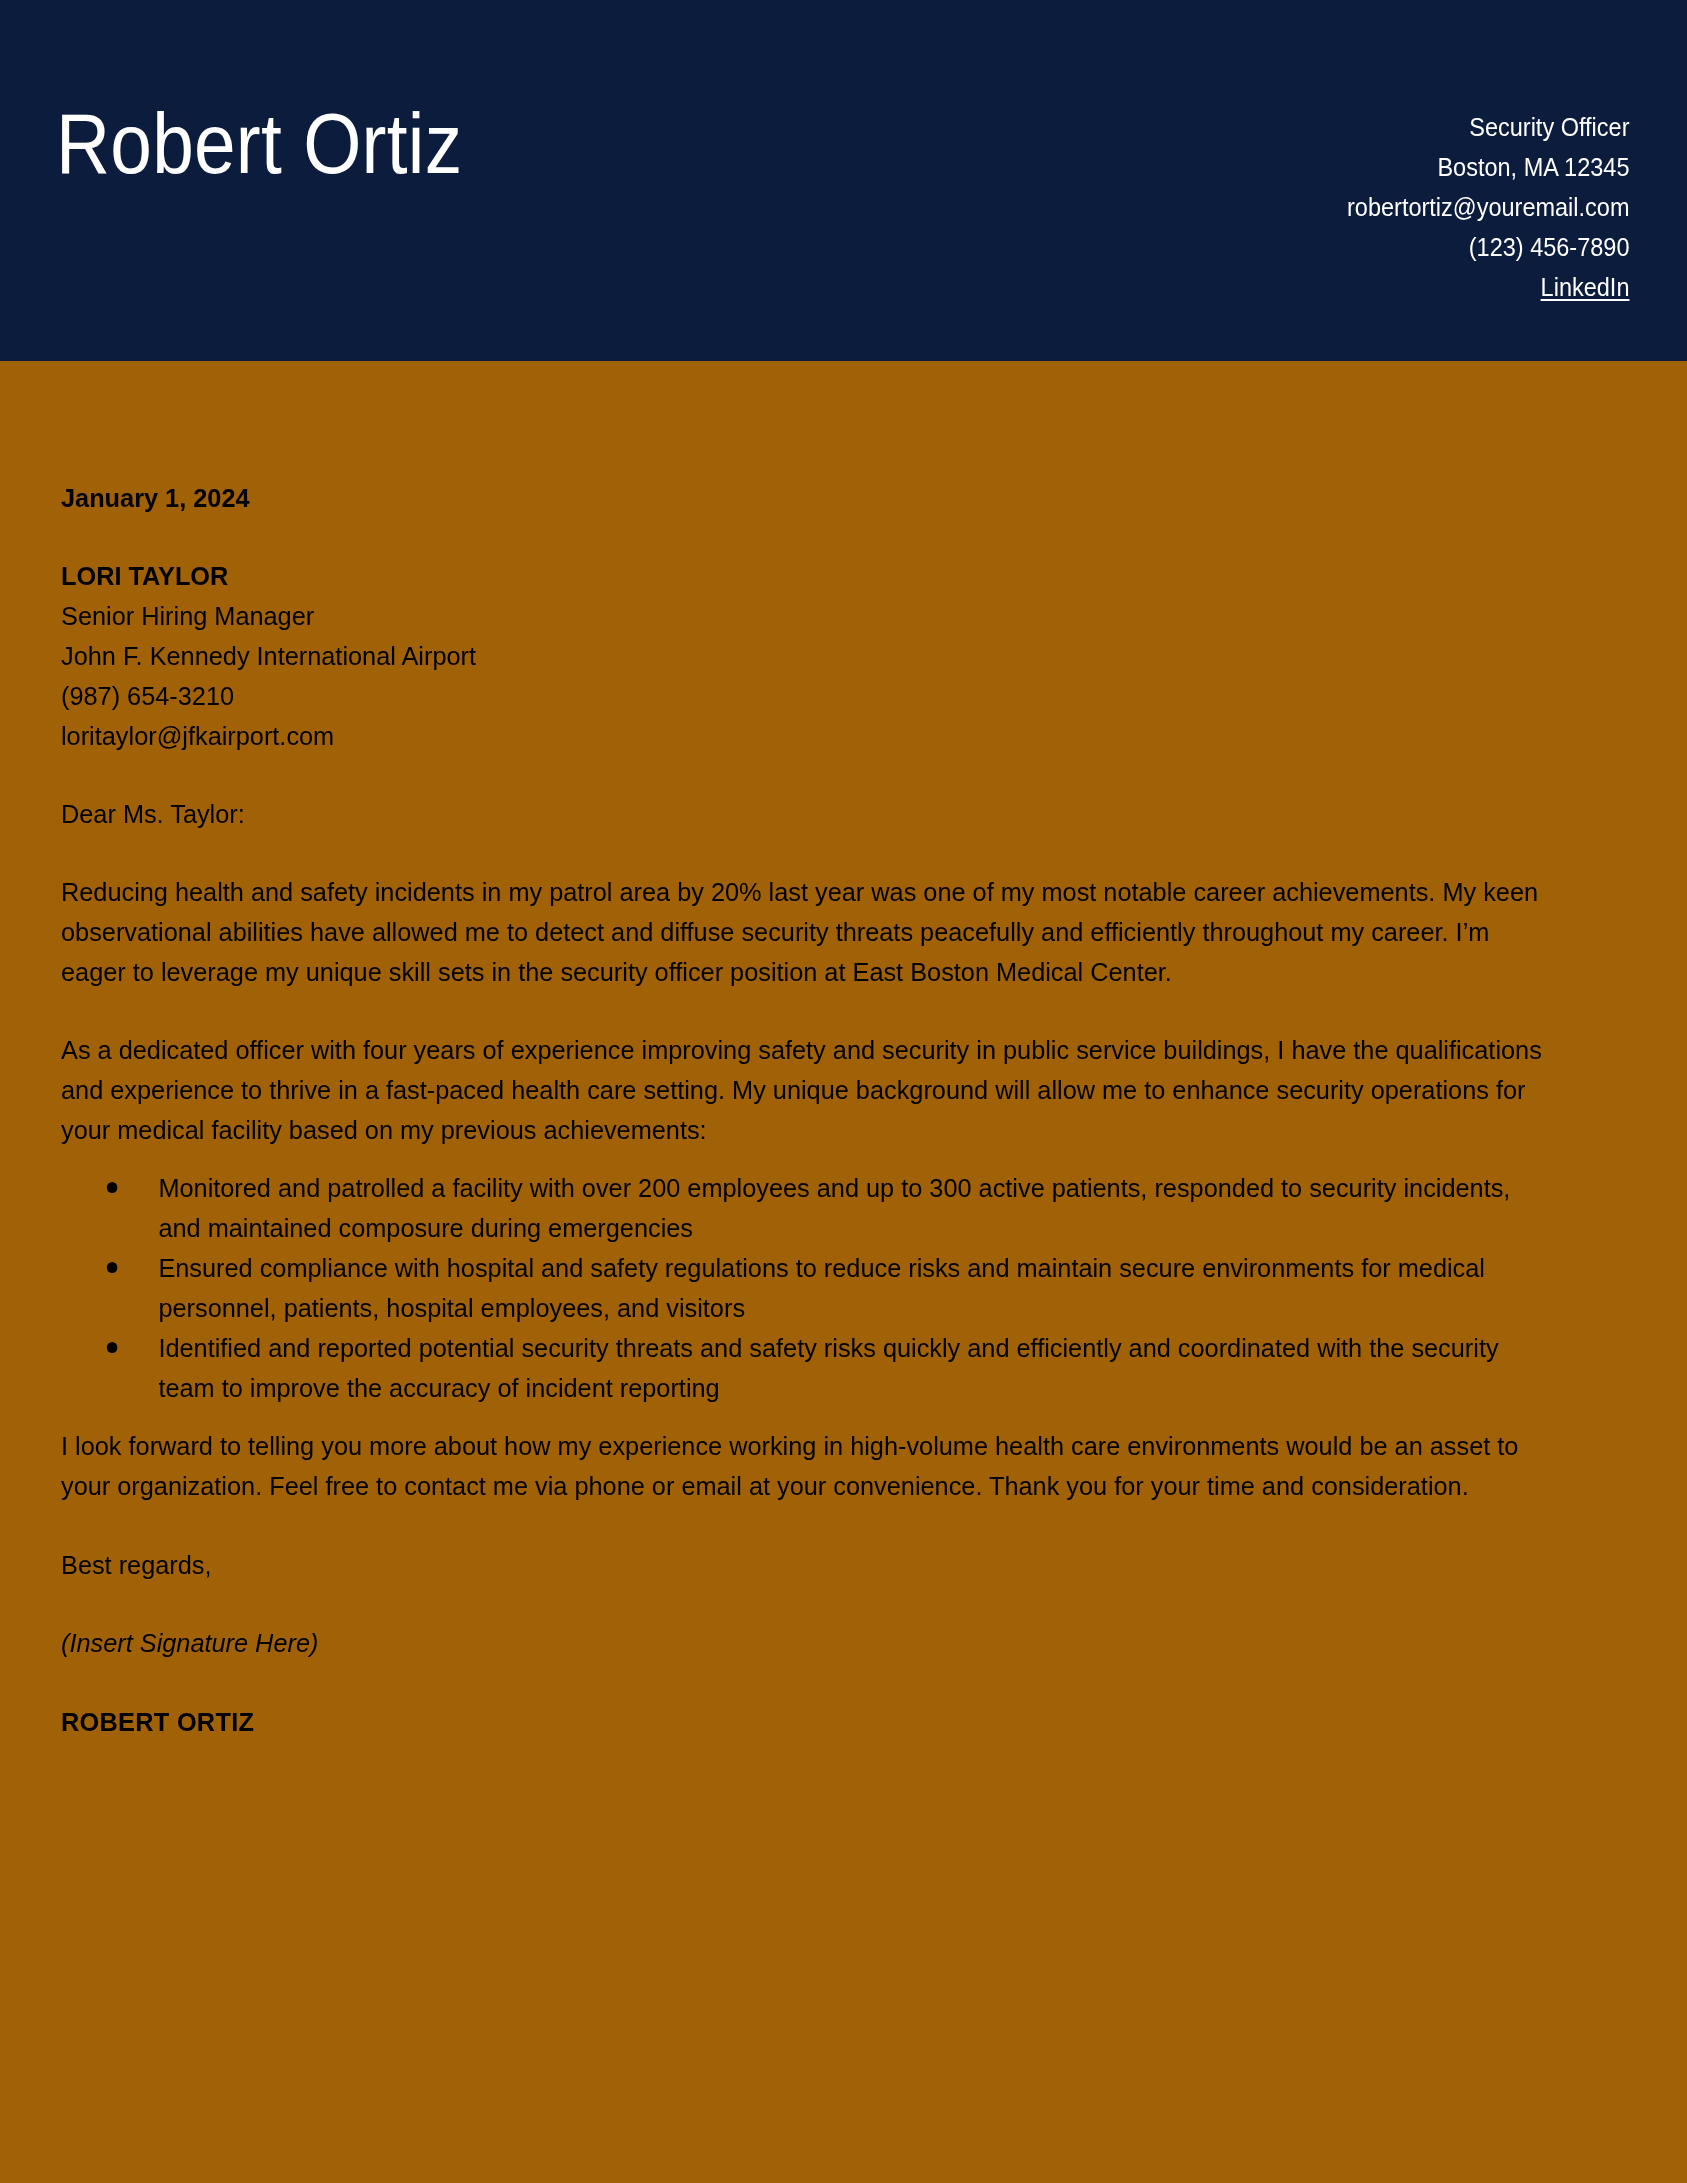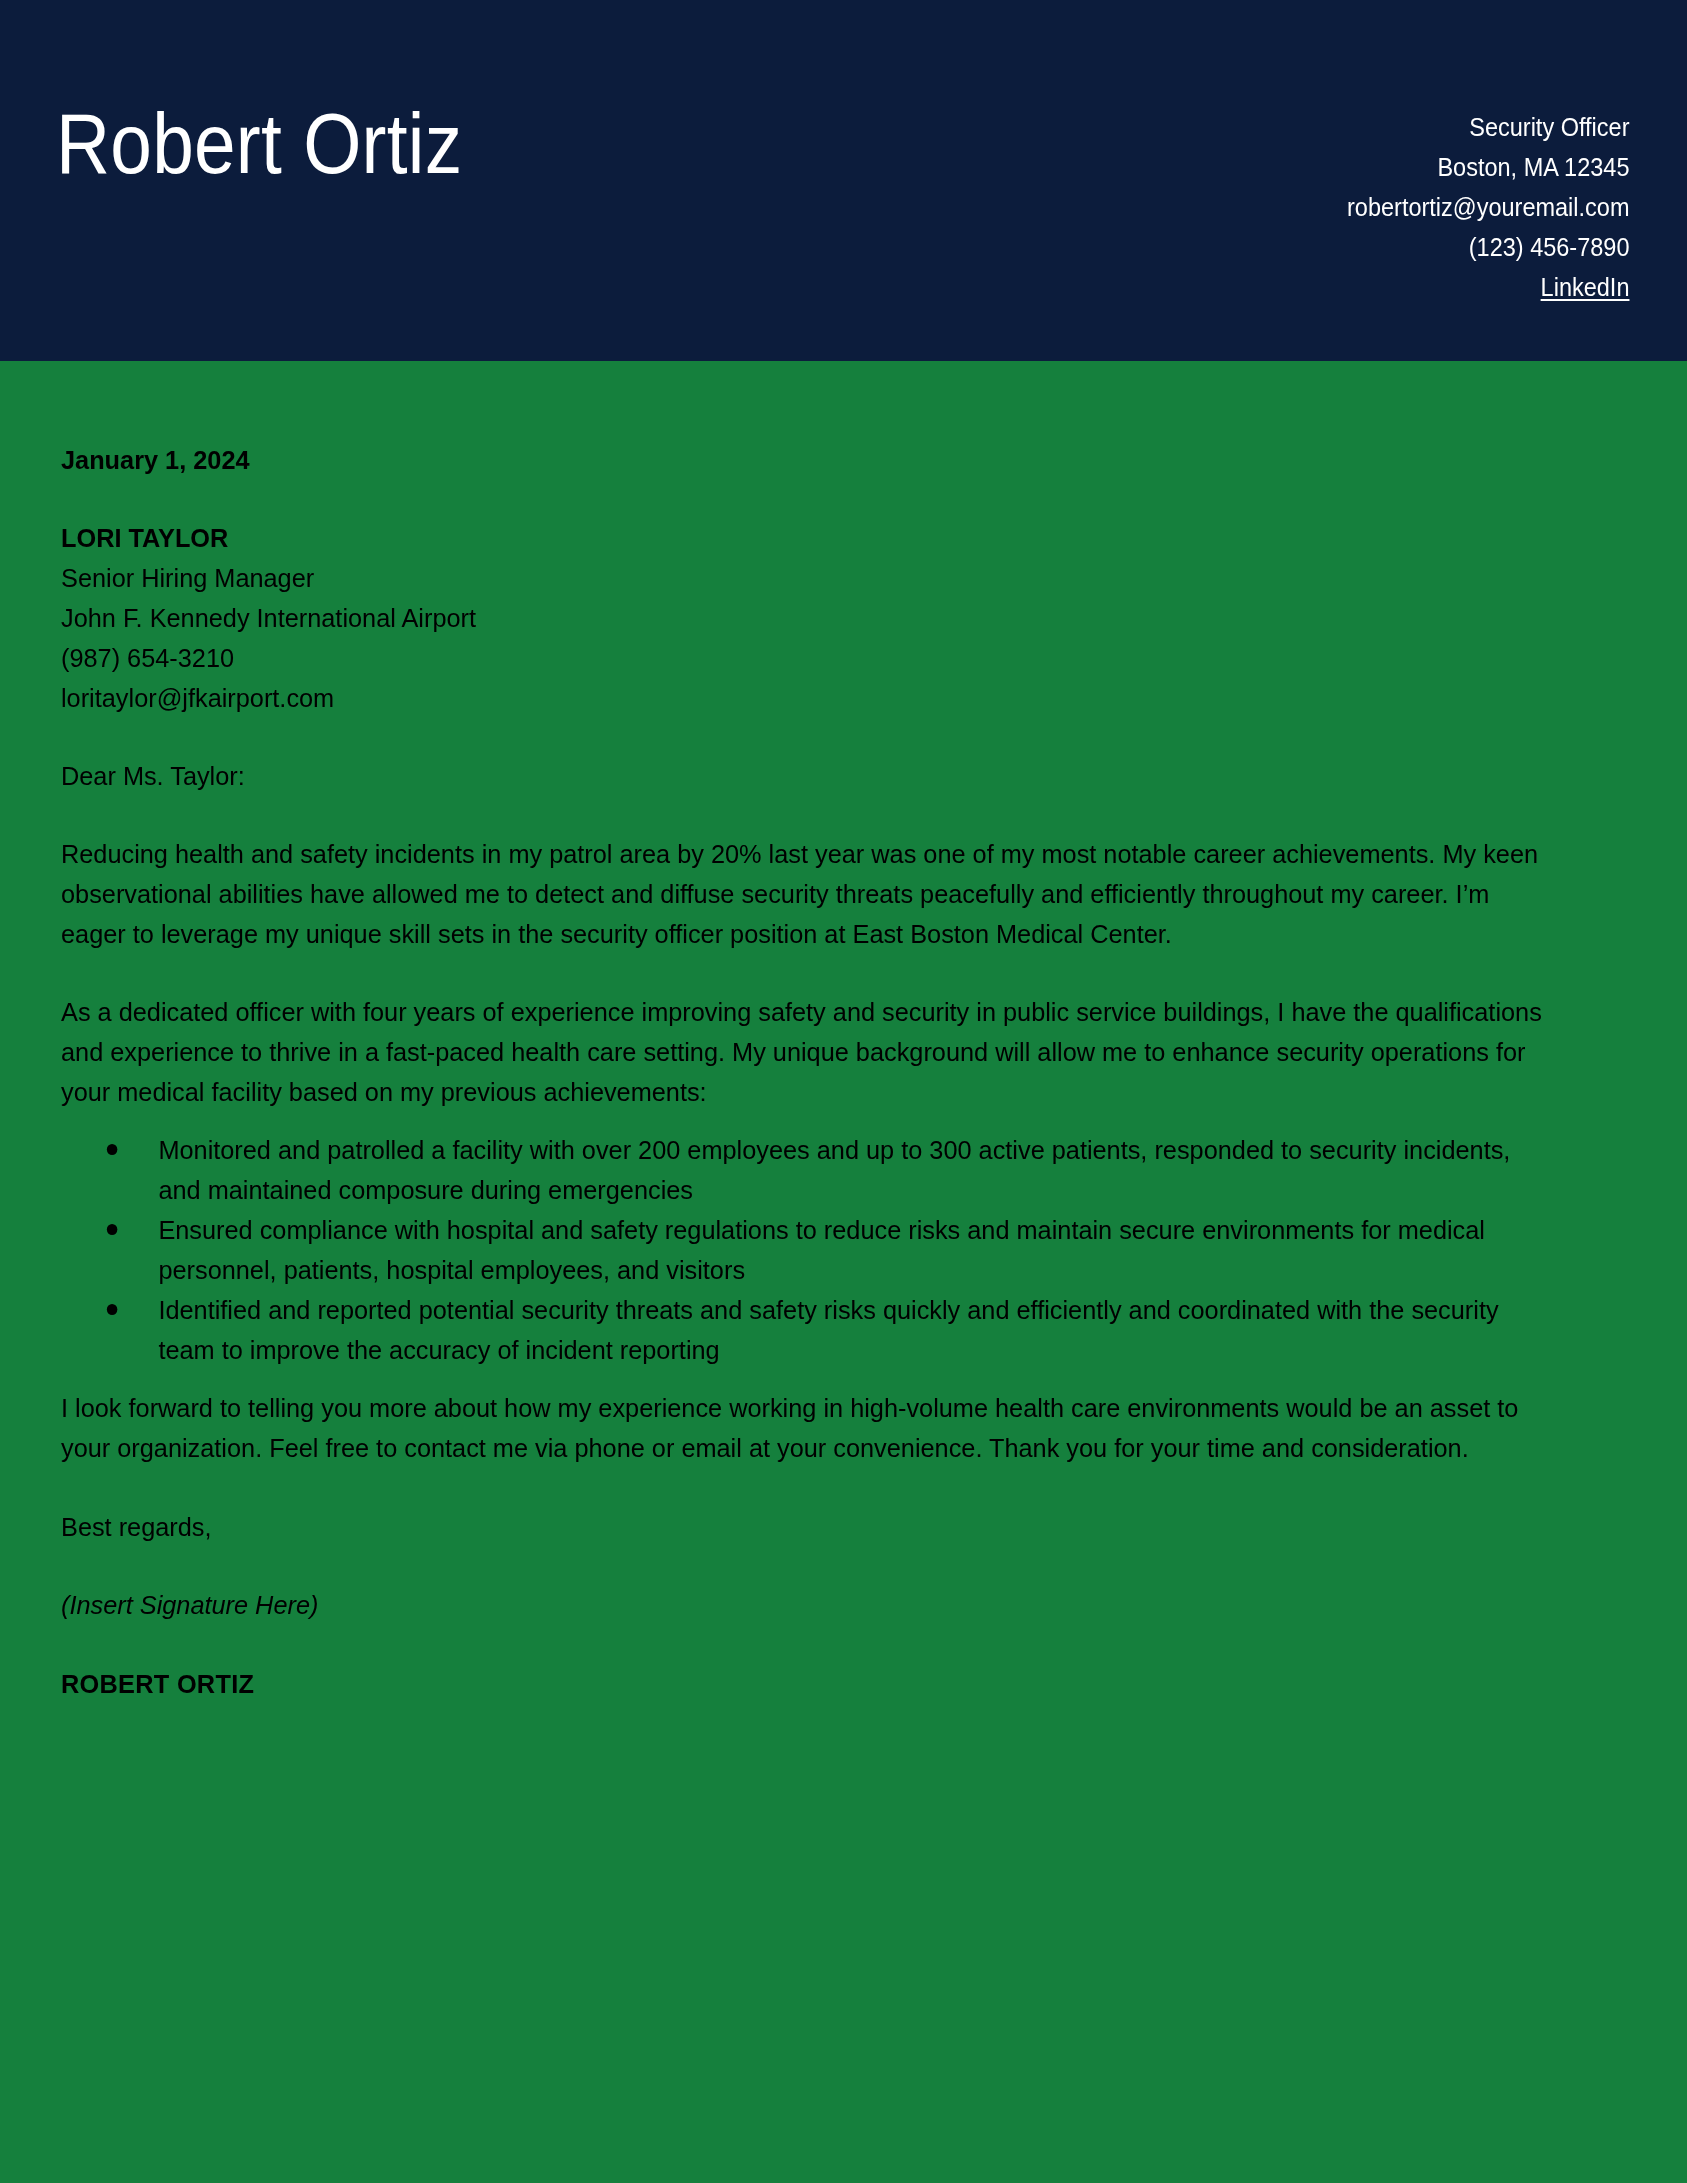--- a/index.html
+++ b/index.html
@@ -12,21 +12,21 @@
     height: 2183px;
     font-family: "Liberation Sans", sans-serif;
     color: #000000;
     -webkit-font-smoothing: antialiased;
   }
 
   .page {
     position: relative;
     width: 1687px;
     height: 2183px;
-    background: #15803d;
+    background: #a16207;
     overflow: hidden;
   }
 
   
   .header-band {
     position: relative;
     width: 100%;
     height: 361px;
     background: #0c1c3c;
     box-sizing: border-box;
@@ -68,21 +68,21 @@
     cursor: pointer;
   }
 
   
   .letter {
     position: absolute;
     left: 0;
     top: 361px;
     width: 1687px;
     box-sizing: border-box;
-    padding: 79px 64px 0 61px;
+    padding: 117px 64px 0 61px;
   }
 
   .blk {
     font-size: 26.5px;
     line-height: 40px;
     color: #000000;
     transform: scaleX(0.955);
     transform-origin: left top;
   }
 

